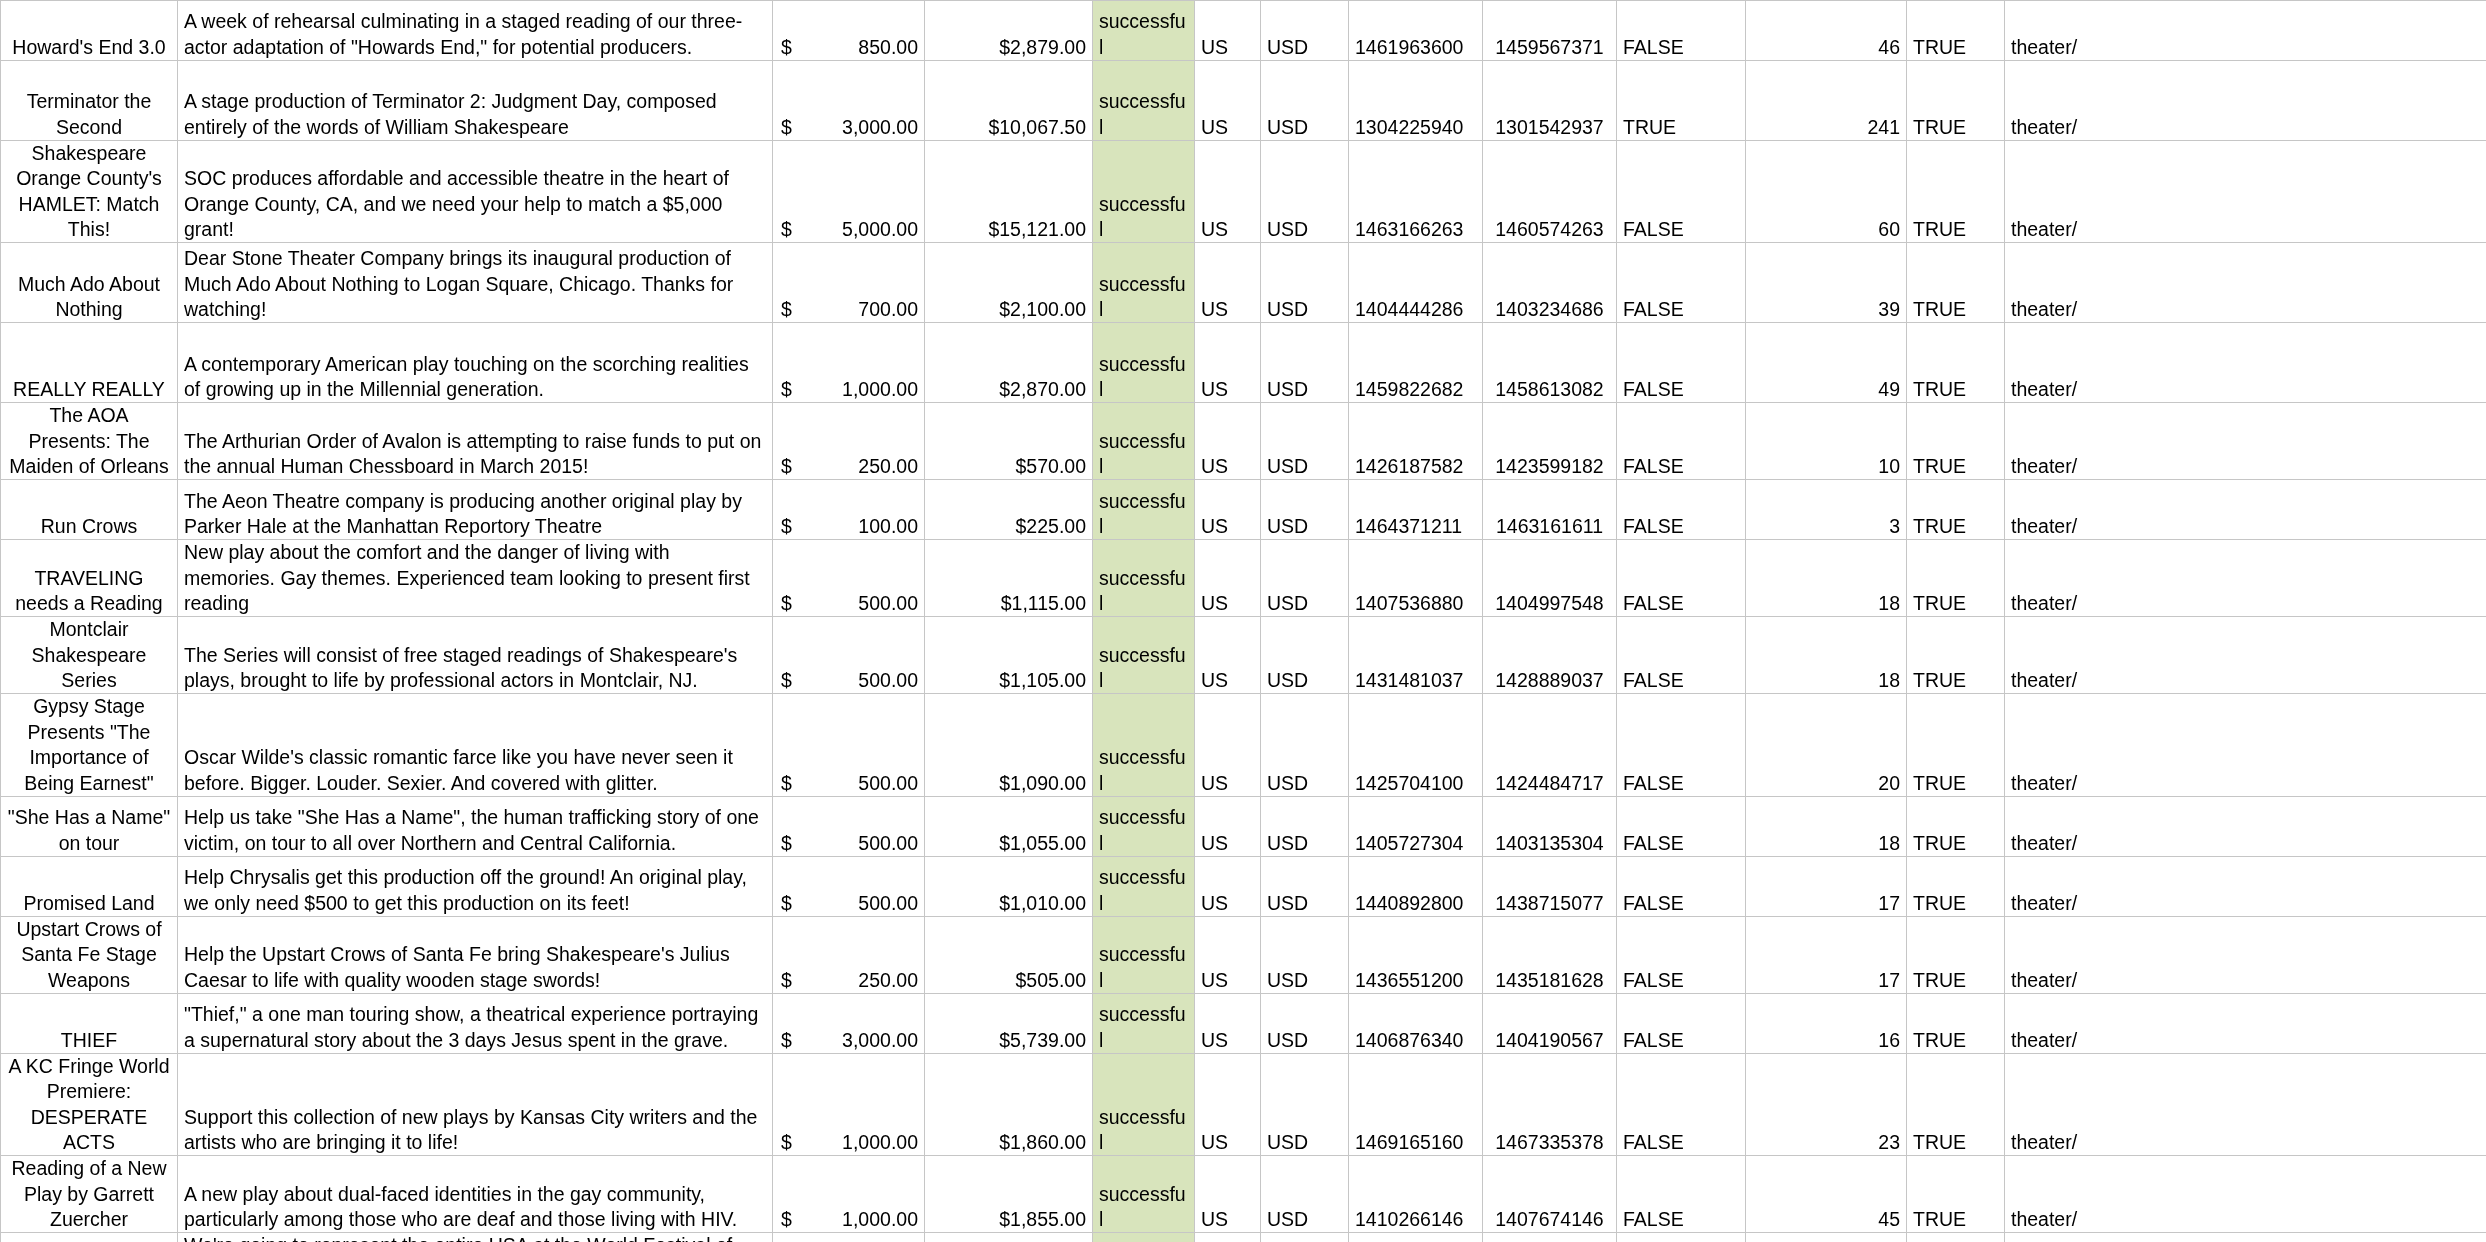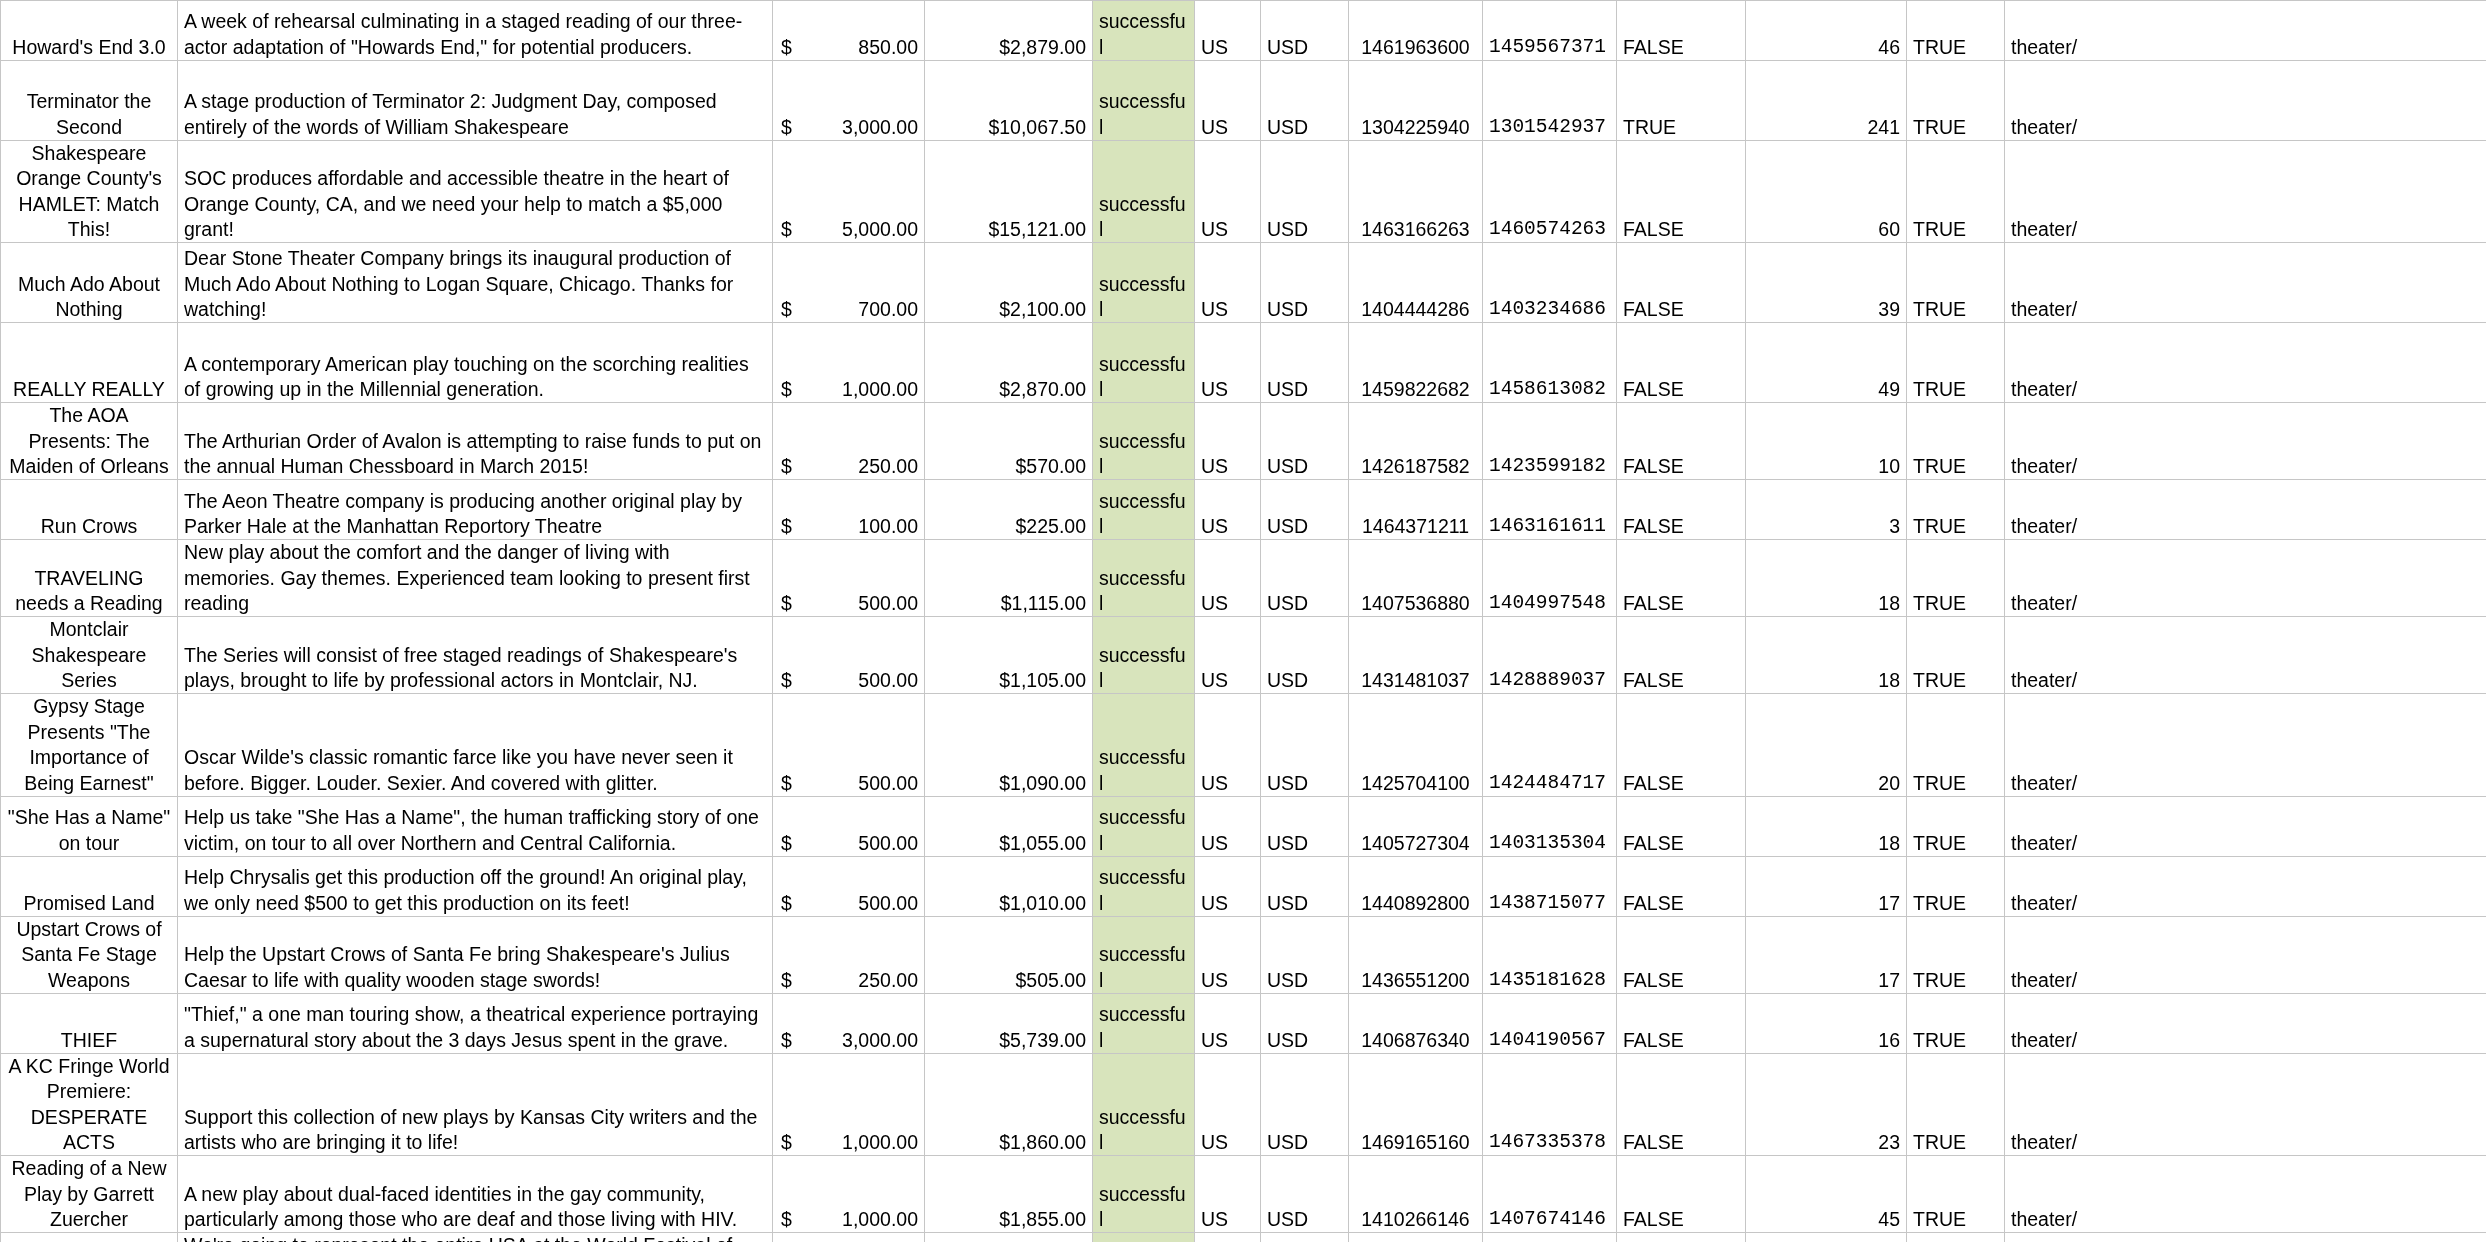--- a/index.html
+++ b/index.html
@@ -52,22 +52,22 @@
 
   .cell-name      { text-align: center; }
   .cell-desc      { text-align: left; vertical-align: top; }
   .cell-goal      { text-align: left; position: relative; }
   .cell-goal .dollar { position: absolute; left: 8px; bottom: 0; }
   .cell-goal .amt    { display: block; text-align: right; }
   .cell-pledged   { text-align: right; }
   .cell-state     { text-align: left; background: #d8e4bc; }
   .cell-country   { text-align: left; }
   .cell-currency  { text-align: left; }
-  .cell-deadline  { text-align: center; }
-  .cell-launched  { text-align: left; font-family: Liberation Mono, monospace; }
+  .cell-deadline  { text-align: left; }
+  .cell-launched  { text-align: center; }
   .cell-staffpick { text-align: left; }
   .cell-backers   { text-align: right; }
   .cell-spotlight { text-align: left; }
   .cell-category  { text-align: left; white-space: nowrap; }
 </style>
 </head>
 <body>
 
 <div id="sheet">
   <table class="grid">

